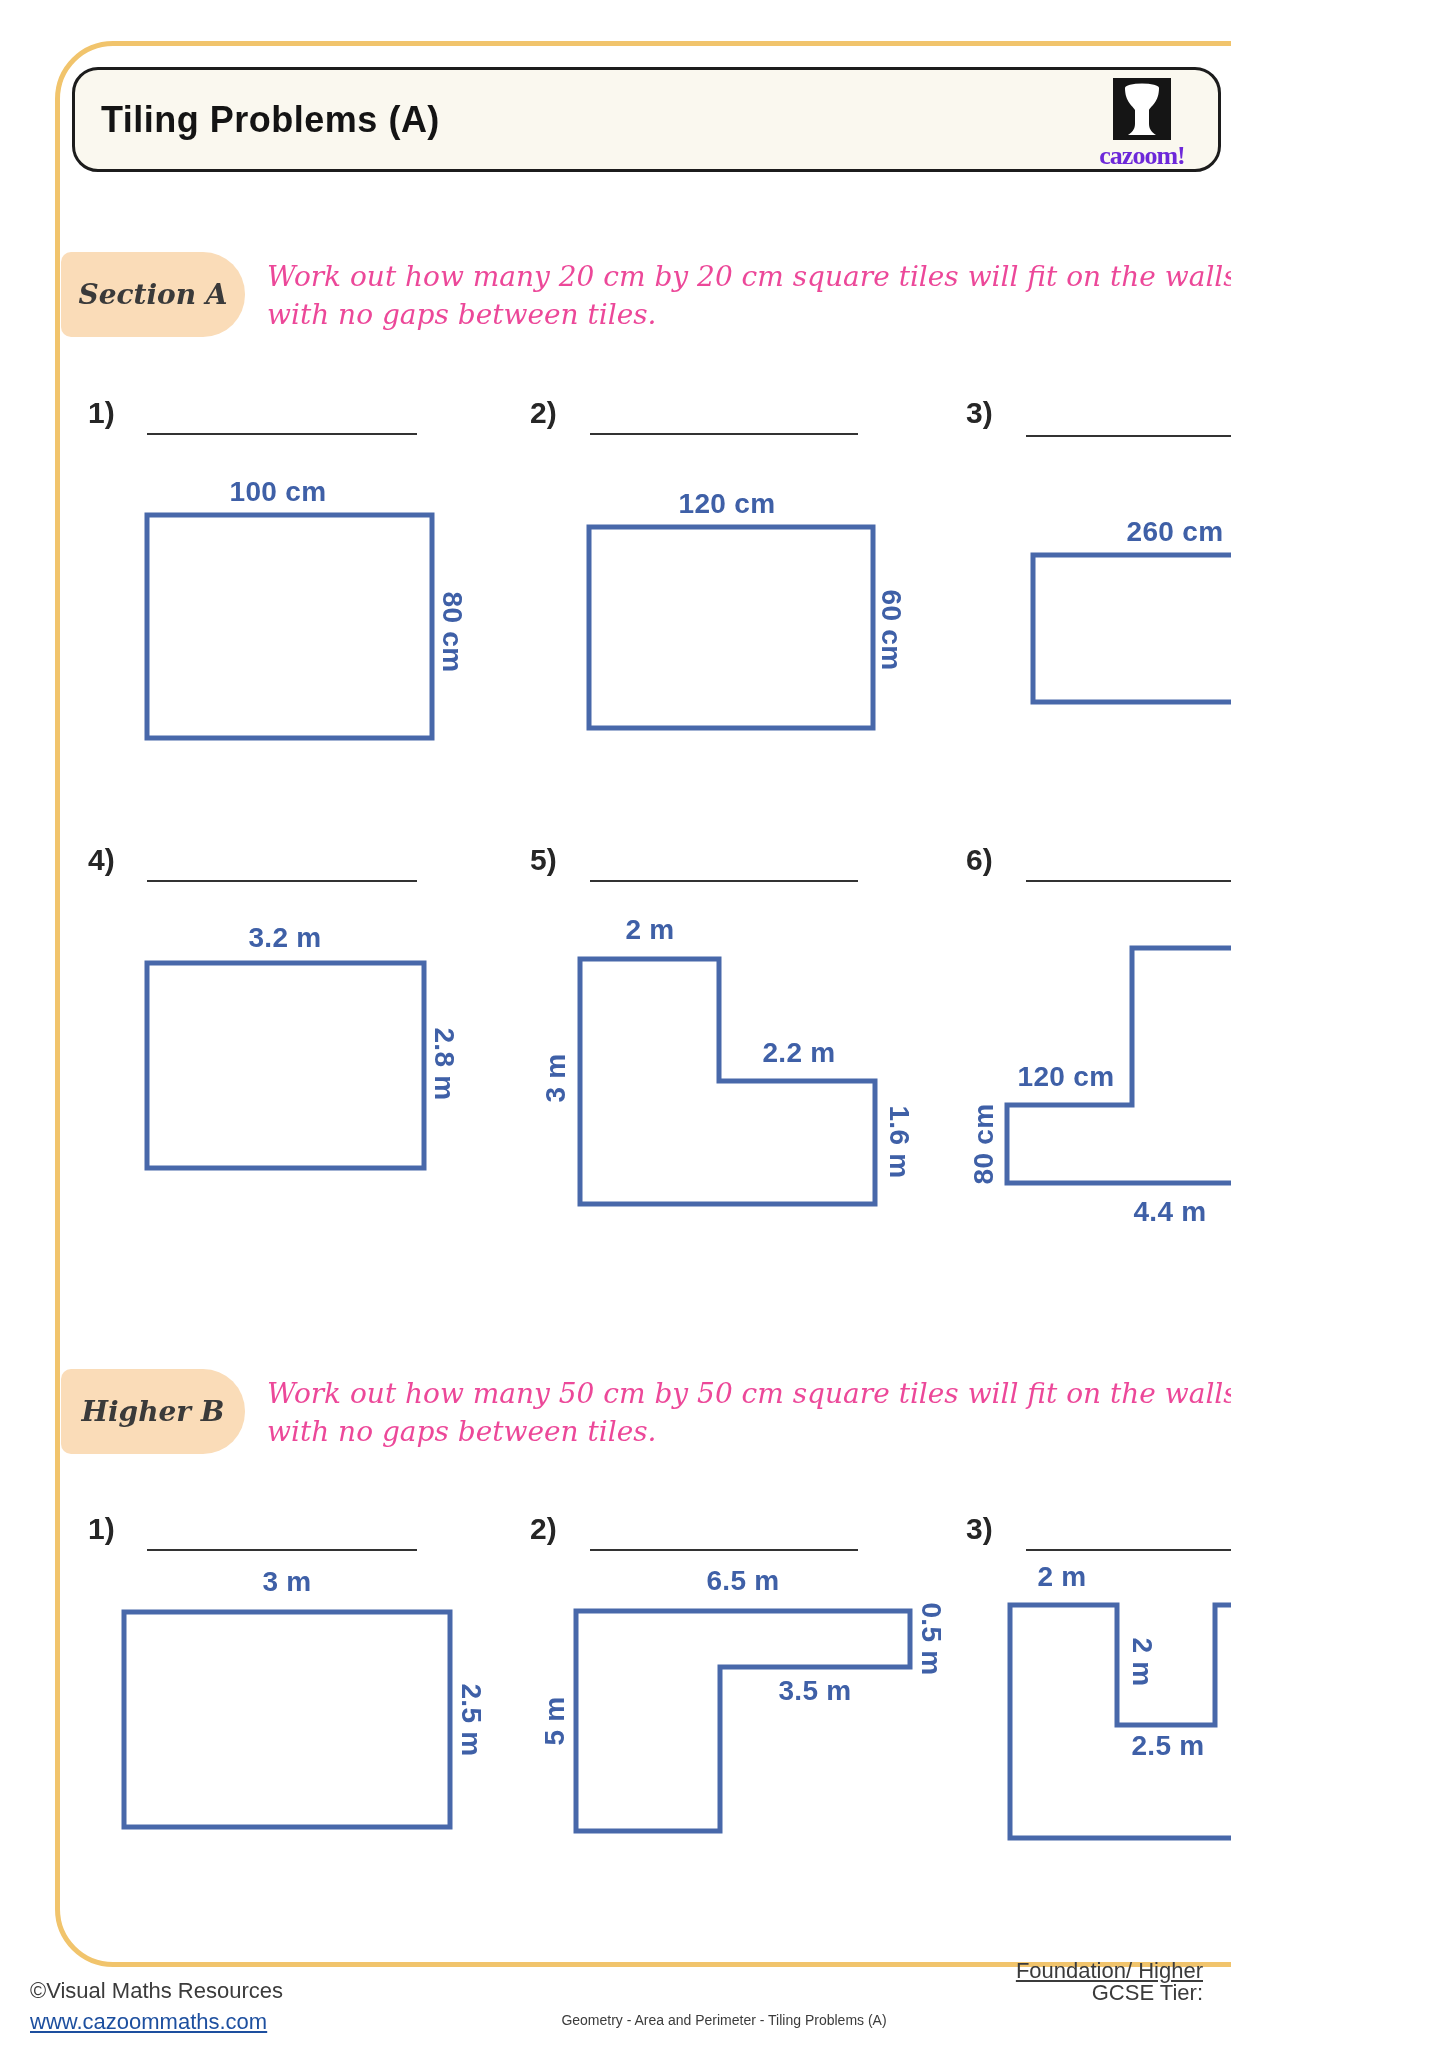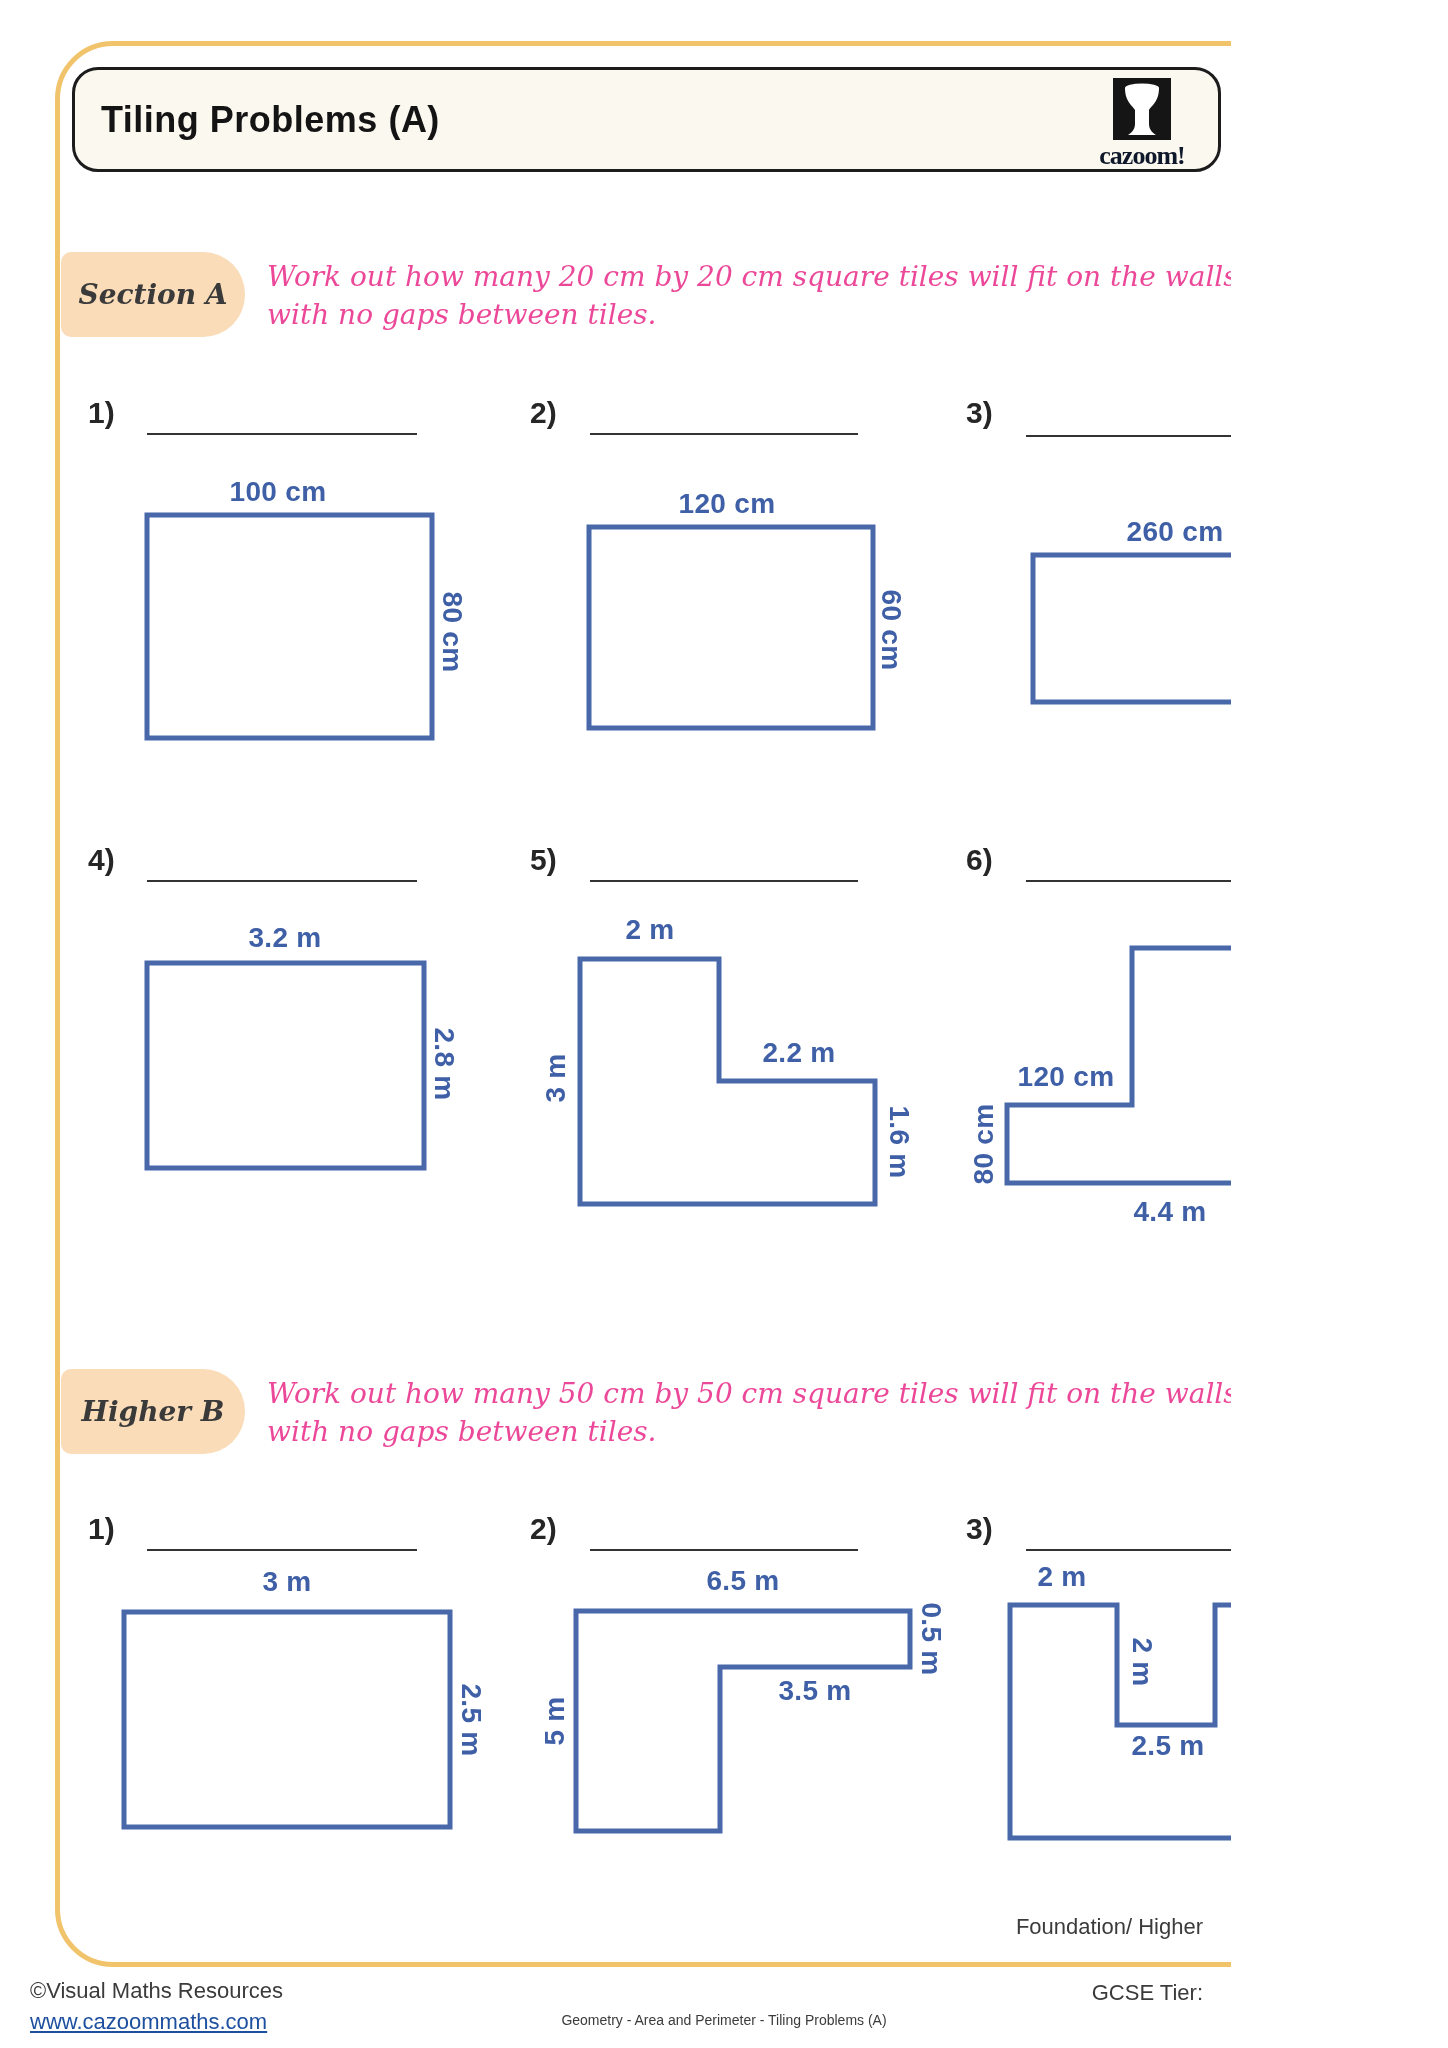--- a/index.html
+++ b/index.html
@@ -8,21 +8,21 @@
   .page-border{position:absolute;left:55px;top:41px;width:1328px;height:1916px;
         border:5px solid #f1c46c;border-radius:58px;}
   .title-box{position:absolute;left:72px;top:67px;width:1149px;height:105px;
         background:#faf8ef;border:3px solid #1c1c1c;border-radius:26px;
         display:flex;align-items:center;padding-left:26px;box-sizing:border-box;}
   .title-box h1{margin:0;font-size:36px;font-weight:bold;color:#141414;letter-spacing:.5px;
         font-family:"Liberation Sans",sans-serif;}
   .logo{position:absolute;left:1088px;top:78px;width:108px;text-align:center;}
   .logo svg{display:block;margin:0 auto;}
   .logo-text{font-family:"Liberation Serif",serif;font-weight:bold;font-size:26px;
-        letter-spacing:-1px;color:#0f172a;margin-top:1px;}
+        letter-spacing:-1px;color:#6d28d9;margin-top:1px;}
   .mascot{position:absolute;left:1238px;top:52px;width:180px;height:200px;}
   .section-box{position:absolute;left:61px;width:184px;height:85px;background:#fadcb8;
         border-radius:10px 42px 42px 10px;display:flex;align-items:center;justify-content:center;}
   .section-box span{font-family:"DejaVu Serif",serif;font-style:italic;font-weight:bold;
         font-size:28px;color:#3a3a3a;}
   .instr{position:absolute;left:267px;width:1000px;font-family:"DejaVu Serif",serif;
         font-style:italic;font-size:28px;line-height:38px;color:#ec4899;}
   .num{position:absolute;font-size:30px;font-weight:bold;color:#262626;}
   .ansline{position:absolute;height:0;border-top:2px solid #333333;}
   .dim{position:absolute;white-space:nowrap;font-weight:600;font-size:28px;color:#3f60a7;
@@ -165,15 +165,15 @@
   <div class="dim" style="left:1062px;top:1577px;">2 m</div>
   <div class="dim" style="left:1267px;top:1577px;">2 m</div>
   <div class="dim rot90" style="left:1142px;top:1662px;">2 m</div>
   <div class="dim" style="left:1168px;top:1746px;">2.5 m</div>
   <div class="dim rot90" style="left:1341px;top:1717px;">4 m</div>
 
   <div class="foot" style="left:30px;top:1978px;">©Visual Maths Resources</div>
   <div class="foot foot-link" style="left:30px;top:2009px;position:absolute;">www.cazoommaths.com</div>
   <div class="foot foot-center" style="top:2012px;">Geometry - Area and Perimeter - Tiling Problems (A)</div>
   <div class="foot foot-right" style="top:1980px;">GCSE Tier:</div>
-  <div class="foot foot-right" style="top:1914px;">Foundation/ Higher</div>
+  <div class="foot foot-right" style="top:1958px;text-decoration:underline;">Foundation/ Higher</div>
 
 </div>
 
 </body></html>

